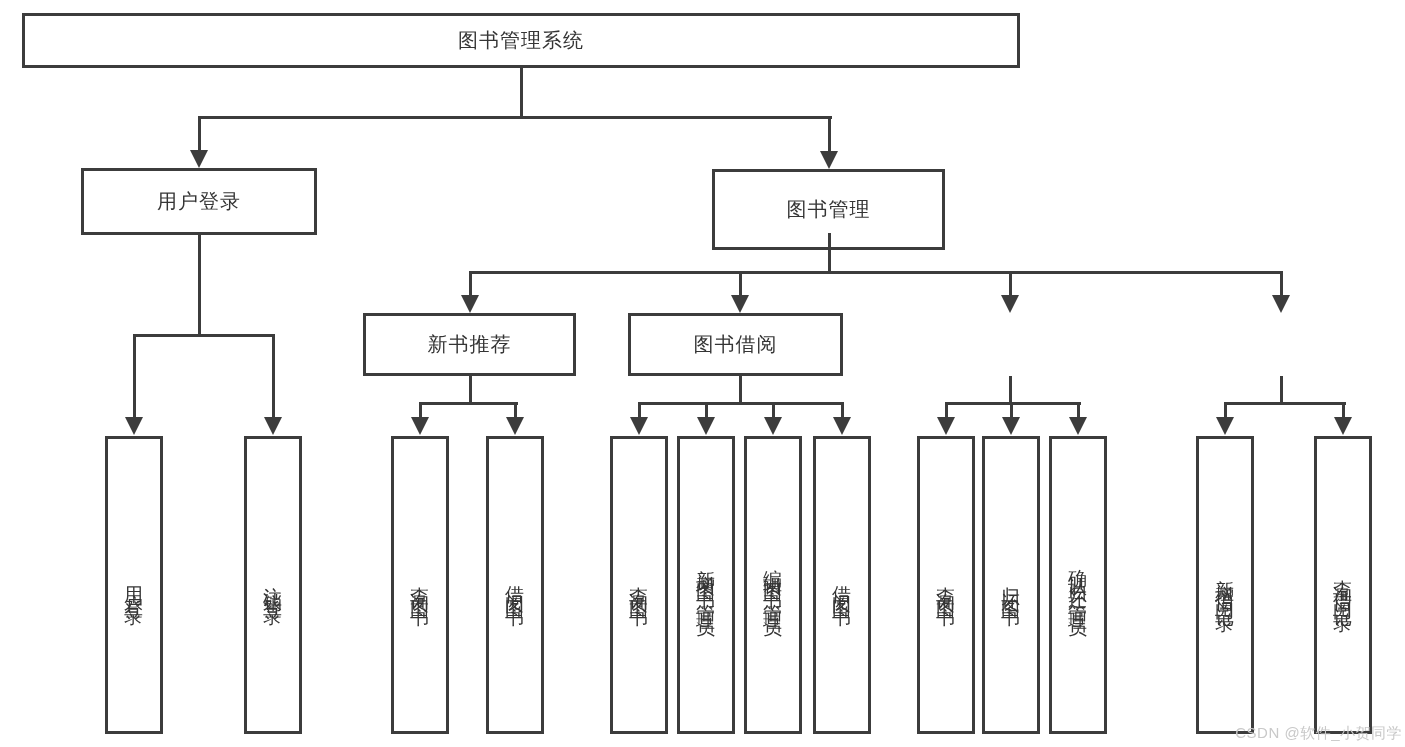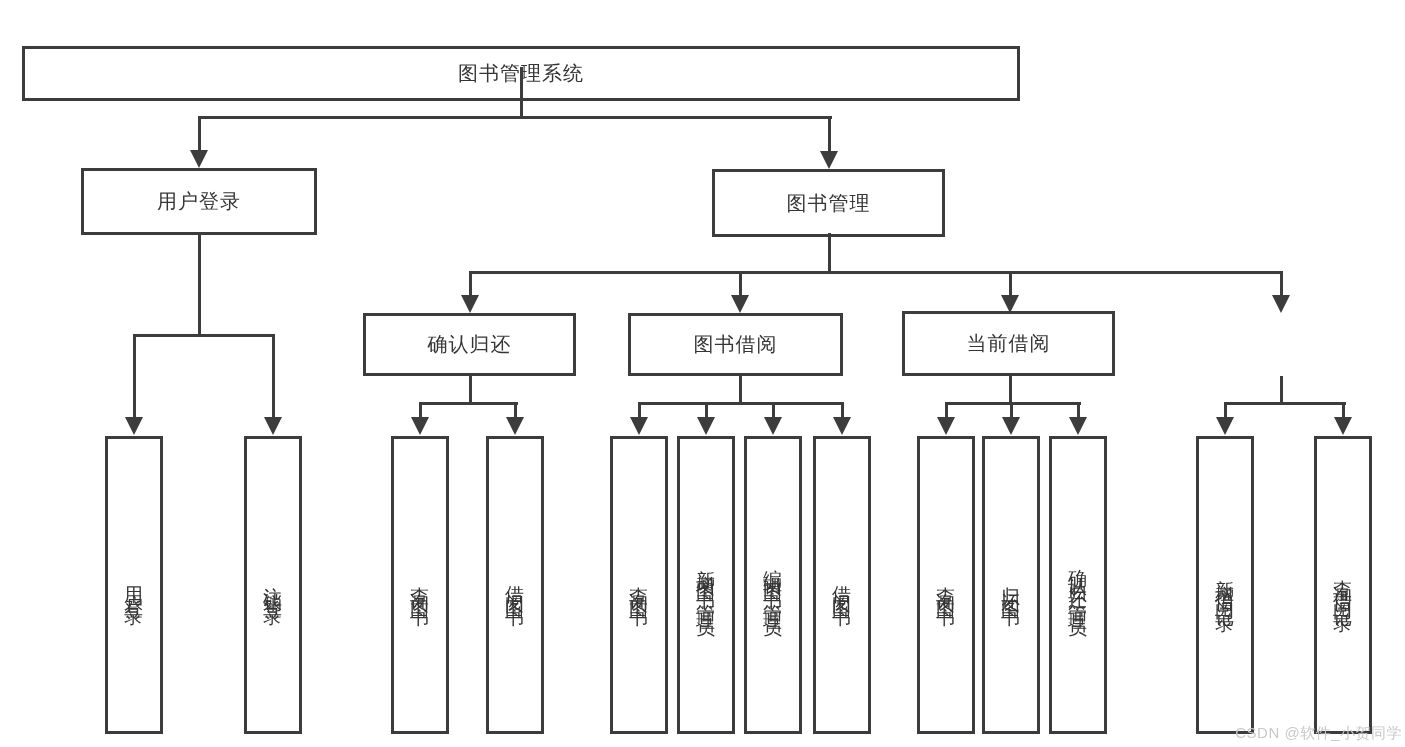--- a/index.html
+++ b/index.html
@@ -54,56 +54,53 @@
     letter-spacing:0.5px;
     z-index:5;
     pointer-events:none;
   }
 </style>
 </head>
 <body>
 
 <div id="canvas">
 
-  <div class="node" style="left:22px;top:13px;width:998px;height:55px;margin-top:33px;">
+  <div class="node" style="left:22px;top:13px;width:998px;height:55px;">
     <span>图书管理系统</span>
   </div>
 
   <div class="vl" style="left:519.5px;top:67px;height:51px;"></div>
   <div class="hl" style="left:197.5px;top:116px;width:634px;"></div>
   <div class="arrow" style="left:189px;top:117px;height:51px;"></div>
   <div class="arrow" style="left:819px;top:117px;height:52px;"></div>
 
   <div class="node" style="left:81px;top:168px;width:236px;height:67px;">
     <span>用户登录</span>
   </div>
-  <div class="node" style="left:712px;top:169px;width:233px;height:68px;">
+  <div class="node" style="left:712px;top:169px;width:233px;height:81px;">
     <span>图书管理</span>
   </div>
 
   <div class="vl" style="left:197.5px;top:235px;height:101px;"></div>
   <div class="hl" style="left:132.5px;top:334px;width:142px;"></div>
   <div class="arrow" style="left:124px;top:335px;height:100px;"></div>
   <div class="arrow" style="left:263px;top:335px;height:100px;"></div>
 
   <div class="vl" style="left:827.5px;top:233px;height:40px;"></div>
   <div class="hl" style="left:468.5px;top:271px;width:814px;"></div>
   <div class="arrow" style="left:460px;top:272px;height:41px;"></div>
   <div class="arrow" style="left:730px;top:272px;height:41px;"></div>
   <div class="arrow" style="left:1000px;top:272px;height:41px;"></div>
   <div class="arrow" style="left:1271px;top:272px;height:41px;"></div>
 
   <div class="node" style="left:363px;top:313px;width:213px;height:63px;">
-    <span>确认归还</span>
+    <span>新书推荐</span>
   </div>
   <div class="node" style="left:628px;top:313px;width:215px;height:63px;">
     <span>图书借阅</span>
-  </div>
-  <div class="node" style="left:902px;top:311px;width:213px;height:65px;">
-    <span>当前借阅</span>
   </div>
 
   <div class="vl" style="left:468.5px;top:376px;height:28px;"></div>
   <div class="hl" style="left:418.5px;top:402px;width:99px;"></div>
   <div class="arrow" style="left:410px;top:403px;height:32px;"></div>
   <div class="arrow" style="left:505px;top:403px;height:32px;"></div>
 
   <div class="vl" style="left:738.5px;top:376px;height:28px;"></div>
   <div class="hl" style="left:637.5px;top:402px;width:206px;"></div>
   <div class="arrow" style="left:629px;top:403px;height:32px;"></div>

